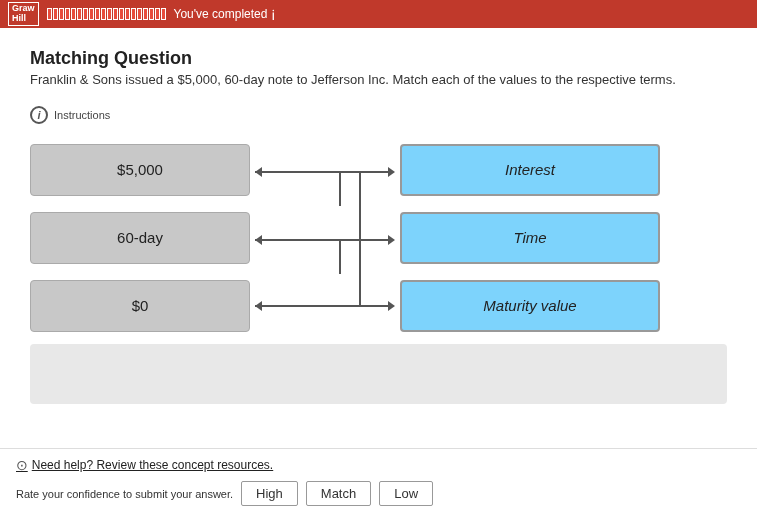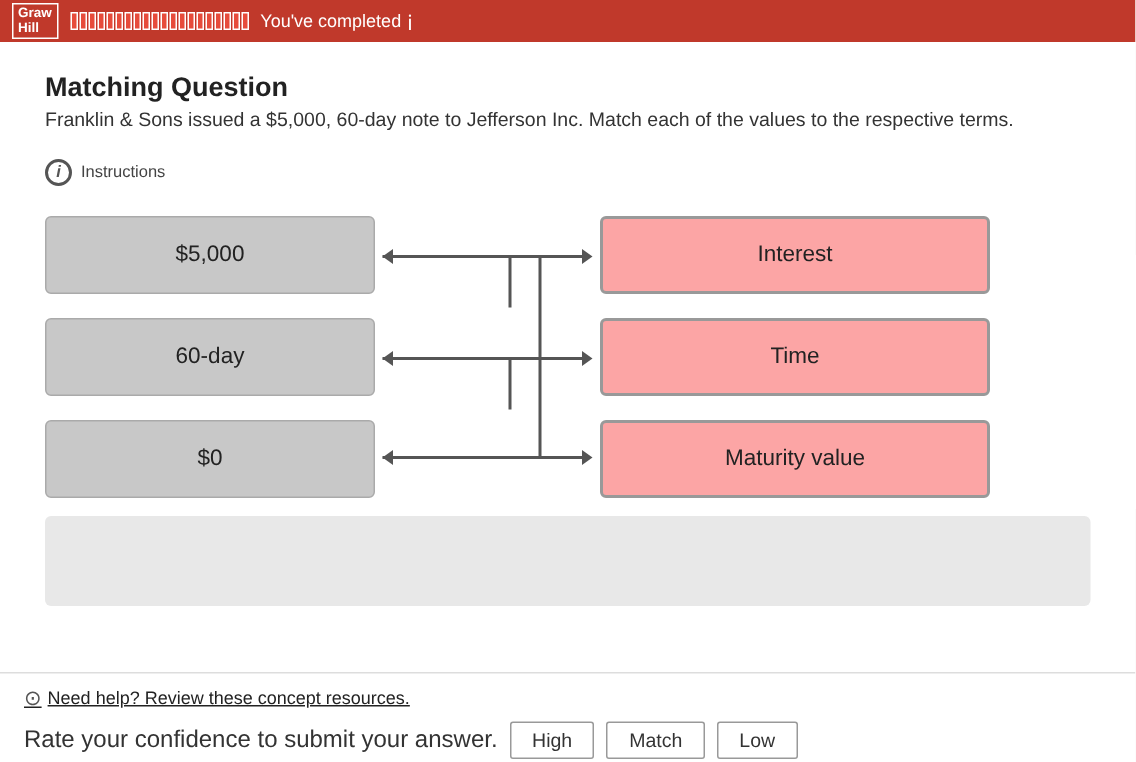--- a/index.html
+++ b/index.html
@@ -124,29 +124,30 @@
 
     
     .right-column {
       display: flex;
       flex-direction: column;
       gap: 16px;
       width: 260px;
     }
 
     .right-item {
-      background: #fca5a5;
+      background: #7dd3fc;
       border: 2px solid #999;
       border-radius: 4px;
       height: 52px;
       display: flex;
       align-items: center;
       justify-content: center;
       font-size: 15px;
       color: #222;
+      font-style: italic;
     }
 
     
     .bottom-area {
       background: #e8e8e8;
       border-radius: 4px;
       height: 60px;
       margin-bottom: 16px;
       margin-top: 4px;
     }
@@ -177,21 +178,21 @@
       color: #555;
     }
 
     .confidence-row {
       display: flex;
       align-items: center;
       gap: 8px;
     }
 
     .confidence-label {
-      font-size: 16px;
+      font-size: 11px;
       color: #333;
     }
 
     .confidence-btn {
       border: 1px solid #999;
       background: white;
       padding: 4px 14px;
       font-size: 13px;
       cursor: pointer;
       border-radius: 2px;

